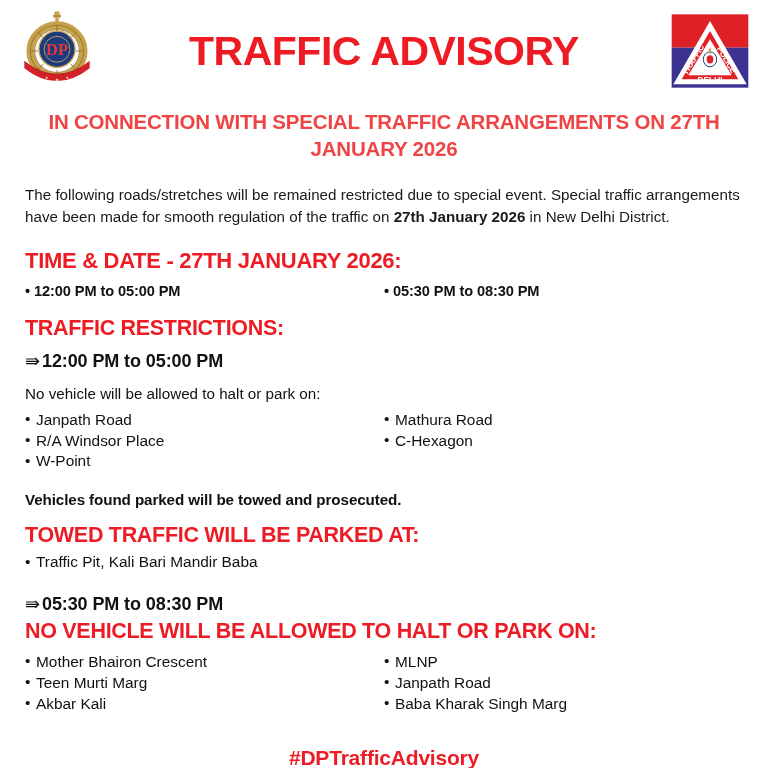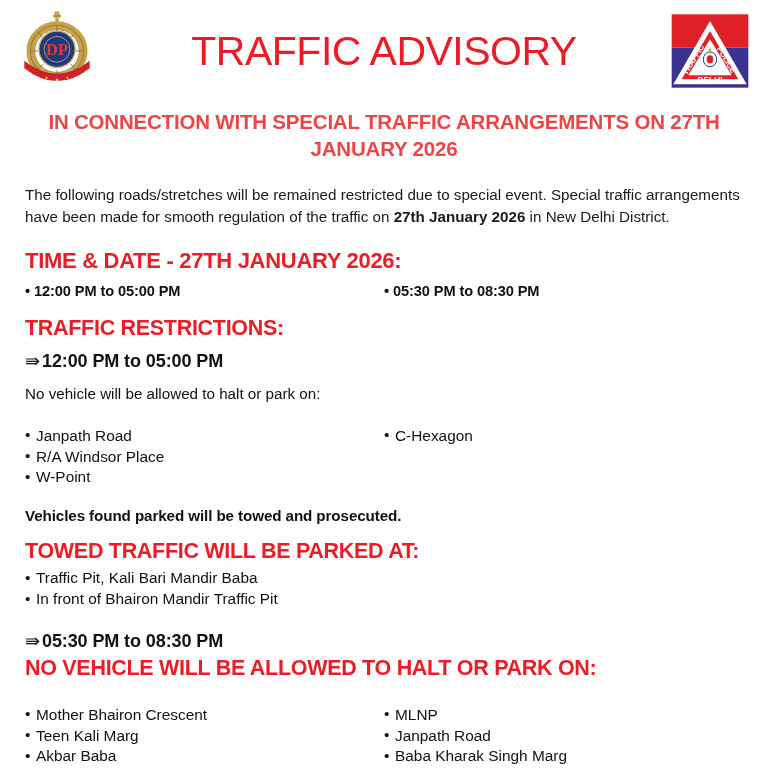--- a/index.html
+++ b/index.html
@@ -33,21 +33,21 @@
   }
 
   .emblem { width: 86px; height: 86px; flex: none; }
   .tp-logo { width: 84px; height: 80px; flex: none; }
 
   .main-title {
     flex: 1;
     text-align: center;
     color: #ED1C24;
     font-size: 41px;
-    font-weight: 400;
+    font-weight: 700;
     letter-spacing: -0.5px;
     line-height: 1;
   }
 
   
   .body-wrap {
     padding: 0 25px;
     flex: 1;
   }
 
@@ -102,21 +102,21 @@
     margin-right: 2px;
   }
 
   .lead-text {
     font-size: 15.2px;
     margin-top: 13px;
   }
 
   .two-col {
     display: flex;
-    margin-top: 24px;
+    margin-top: 8px;
   }
   .two-col .col { width: 50%; }
 
   .bullet-list { list-style: none; }
   .bullet-list li {
     font-size: 15.4px;
     line-height: 1.36;
     position: relative;
     padding-left: 11px;
   }
@@ -256,46 +256,46 @@
     <div class="two-col">
       <div class="col">
         <ul class="bullet-list">
           <li>Janpath Road</li>
           <li>R/A Windsor Place</li>
           <li>W-Point</li>
         </ul>
       </div>
       <div class="col">
         <ul class="bullet-list">
+          <li>Mathura Road</li>
           <li>C-Hexagon</li>
         </ul>
       </div>
     </div>
 
     <div class="note-bold">Vehicles found parked will be towed and prosecuted.</div>
 
     <div class="sec-head h3">TOWED TRAFFIC WILL BE PARKED AT:</div>
 
     <ul class="bullet-list full-list">
       <li>Traffic Pit, Kali Bari Mandir Baba</li>
-      <li>In front of Bhairon Mandir Traffic Pit</li>
     </ul>
 
     <div class="arrow-line" style="margin-top:20px">
       <span class="arrow">⇛</span><span>05:30 PM to 08:30 PM</span>
     </div>
 
     <div class="sec-head h4">NO VEHICLE WILL BE ALLOWED TO HALT OR PARK ON:</div>
 
     <div class="two-col">
       <div class="col">
         <ul class="bullet-list">
           <li>Mother Bhairon Crescent</li>
-          <li>Teen Kali Marg</li>
-          <li>Akbar Baba</li>
+          <li>Teen Murti Marg</li>
+          <li>Akbar Kali</li>
         </ul>
       </div>
       <div class="col">
         <ul class="bullet-list">
           <li>MLNP</li>
           <li>Janpath Road</li>
           <li>Baba Kharak Singh Marg</li>
         </ul>
       </div>
     </div>

